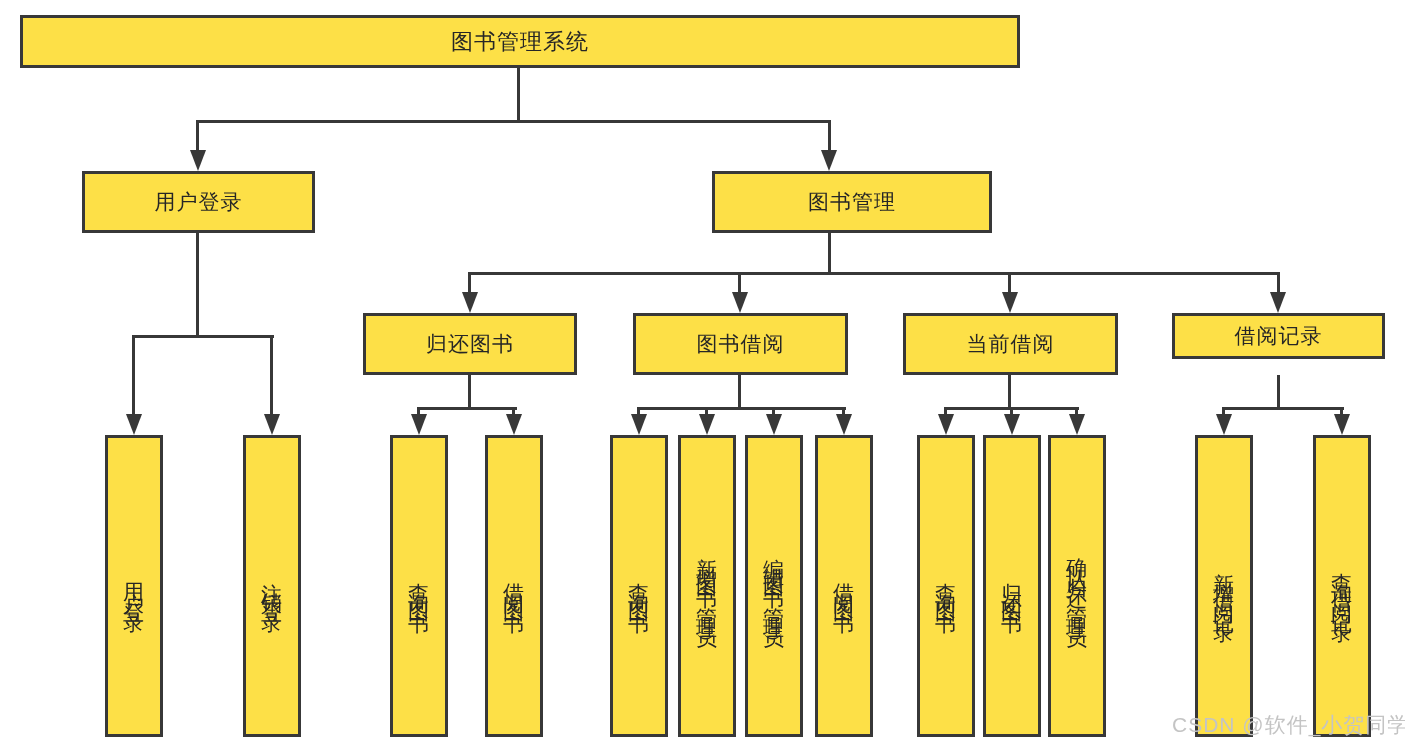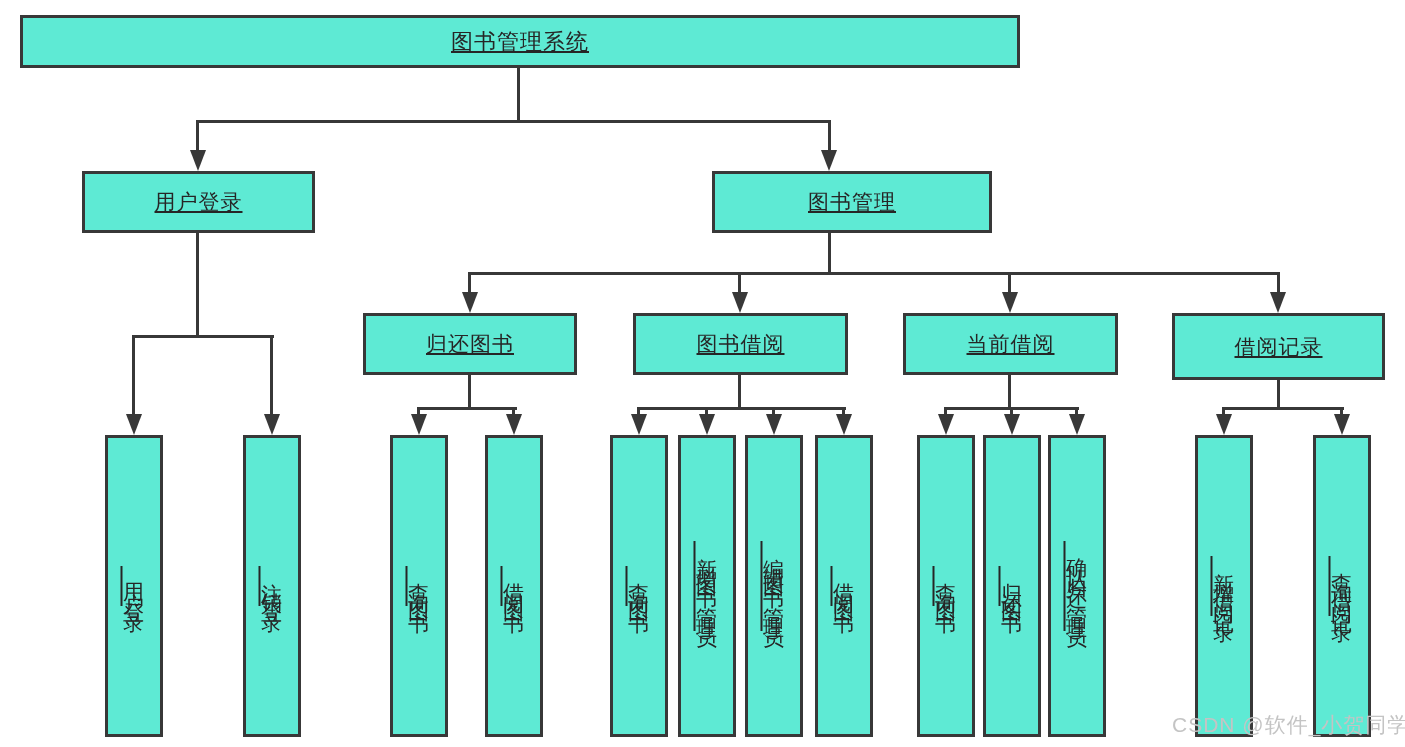--- a/index.html
+++ b/index.html
@@ -8,23 +8,23 @@
     --bg:#ffffff;
     --wm:#c4c4c4;
   }
   html,body{margin:0;padding:0;background:var(--bg);}
   #canvas{
     position:relative;width:1405px;height:747px;background:var(--bg);
     font-family:"Liberation Sans","DejaVu Sans",sans-serif;
     color:var(--text);overflow:hidden;
   }
   .box{
-    position:absolute;background:#5eead4;border:3px solid var(--line);
+    position:absolute;background:#fde047;border:3px solid var(--line);
     box-sizing:border-box;display:flex;align-items:center;justify-content:center;
-    font-size:21px;color:var(--text);letter-spacing:1px;z-index:2;text-decoration:underline;
+    font-size:21px;color:var(--text);letter-spacing:1px;z-index:2;
   }
   .root{font-size:22px;}
   .leaf{
     writing-mode:vertical-rl;text-orientation:mixed;
     letter-spacing:10px;font-size:21px;line-height:1;
     width:58px;top:435px;height:302px;
   }
   .vl{position:absolute;width:3px;background:var(--line);z-index:1;}
   .hl{position:absolute;height:3px;background:var(--line);z-index:1;}
   .ar{
@@ -43,21 +43,21 @@
 <div id="canvas">
 
   <div class="box root" style="left:20px;top:15px;width:1000px;height:53px;">图书管理系统</div>
 
   <div class="box" style="left:82px;top:171px;width:233px;height:62px;">用户登录</div>
   <div class="box" style="left:712px;top:171px;width:280px;height:62px;">图书管理</div>
 
   <div class="box" style="left:363px;top:313px;width:214px;height:62px;">归还图书</div>
   <div class="box" style="left:633px;top:313px;width:215px;height:62px;text-align:center;">图书借阅</div>
   <div class="box" style="left:903px;top:313px;width:215px;height:62px;">当前借阅</div>
-  <div class="box" style="left:1172px;top:313px;width:213px;height:67px;">借阅记录</div>
+  <div class="box" style="left:1172px;top:313px;width:213px;height:46px;">借阅记录</div>
 
   <div class="box leaf" style="left:105px;">用户登录</div>
   <div class="box leaf" style="left:243px;">注销登录</div>
   <div class="box leaf" style="left:390px;">查询图书</div>
   <div class="box leaf" style="left:485px;">借阅图书</div>
   <div class="box leaf" style="left:610px;">查询图书</div>
   <div class="box leaf" style="left:678px;">新增图书（管理员）</div>
   <div class="box leaf" style="left:745px;">编辑图书（管理员）</div>
   <div class="box leaf" style="left:815px;">借阅图书</div>
   <div class="box leaf" style="left:917px;">查询图书</div>

